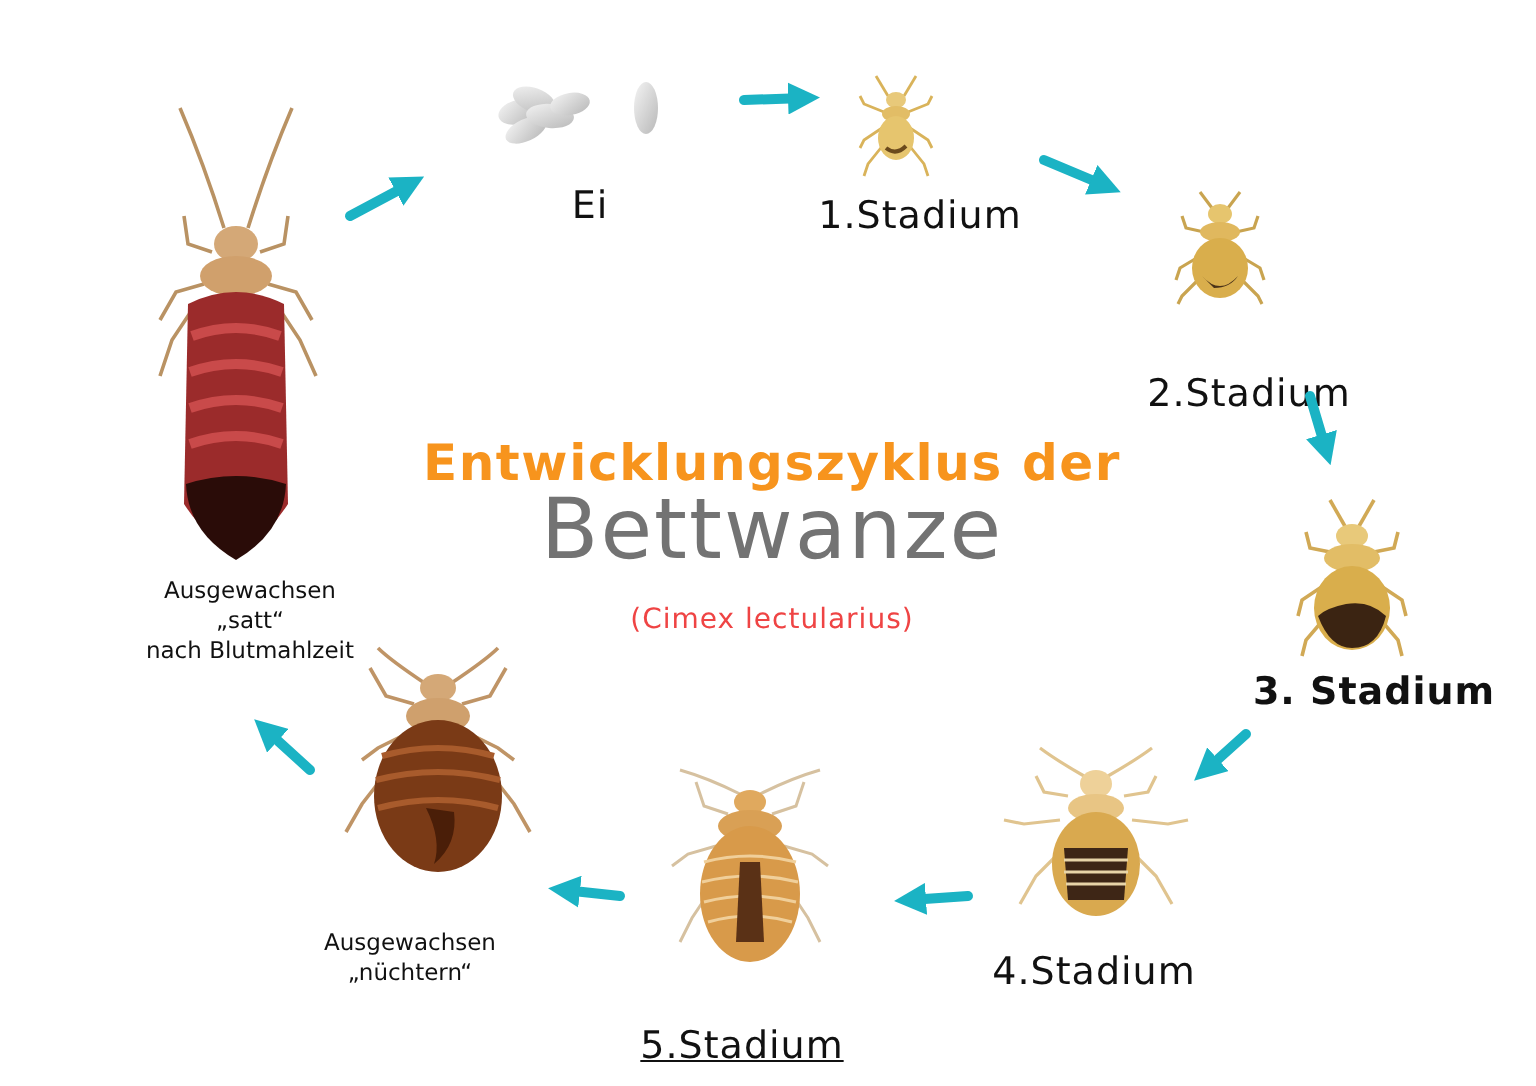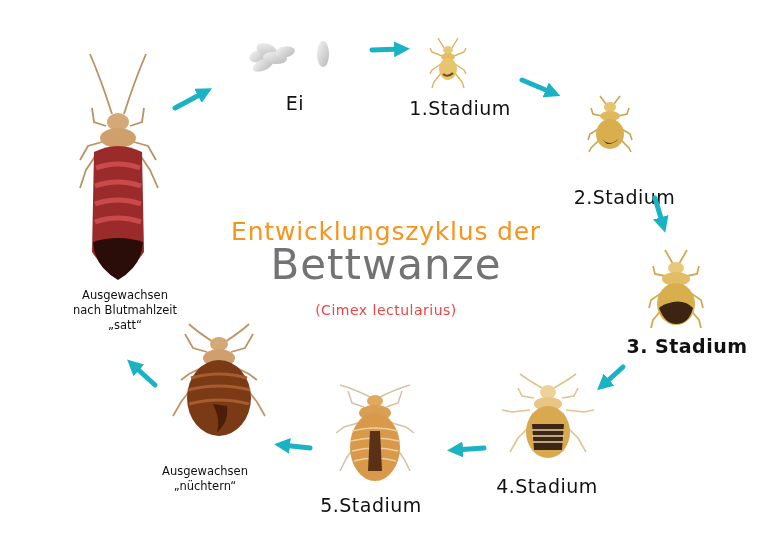--- a/index.html
+++ b/index.html
@@ -1,20 +1,20 @@
 <!DOCTYPE html>
 <html><head>
 <meta charset="utf-8">
 <style>
   html, body { margin:0; padding:0; }
   body { width:768px; height:543px; background:#ffffff; position:relative; overflow:hidden; font-family:"DejaVu Sans", sans-serif; }
   .label { position:absolute; color:#111; font-family:"DejaVu Sans", sans-serif; text-align:center; white-space:nowrap; }
   .lg { font-size:19px; letter-spacing:0.5px; }
   .sm { font-size:11.5px; line-height:15px; }
-  .title1 { position:absolute; left:196px; top:217px; width:380px; text-align:center; color:#f7941d; font-size:25px; letter-spacing:0.8px; font-family:"DejaVu Sans", sans-serif; }
+  .title1 { position:absolute; left:196px; top:217px; width:380px; text-align:center; color:#f7941d; font-size:25px; letter-spacing:0.8px; font-family:"DejaVu Sans", sans-serif;font-weight:bold; }
   .title2 { position:absolute; left:196px; top:240px; width:380px; text-align:center; color:#737373; font-size:42px; letter-spacing:1px; font-family:"DejaVu Sans", sans-serif; }
   .title3 { position:absolute; left:196px; top:302px; width:380px; text-align:center; color:#ef4444; font-size:14px; letter-spacing:0.5px; font-family:"DejaVu Sans", sans-serif; }
   svg { position:absolute; overflow:visible; }
 </style>
 </head>
 <body>
 
 <div class="title1">Entwicklungszyklus der</div>
 <div class="title2">Bettwanze</div>
 <div class="title3">(Cimex lectularius)</div>
@@ -129,21 +129,21 @@
   <ellipse cx="45" cy="30" rx="16" ry="8" fill="#d9a055"></ellipse>
   <ellipse cx="45" cy="64" rx="25" ry="34" fill="#d89a4a"></ellipse>
   <g stroke="#f0cf9a" stroke-width="1.5" fill="none">
     <path d="M22 48 Q45 42 68 48"></path>
       <path d="M21 58 Q45 52 69 58"></path>
       <path d="M22 68 Q45 62 68 68"></path>
       <path d="M24 78 Q45 72 66 78"></path>
   </g>
   <path d="M40 48 L50 48 L52 88 L38 88 Z" fill="#5a3116"></path>
 </svg>
-<div class="label lg" style="left:296px;top:494px;width:150px;">5.Stadium</div>
+<div class="label lg" style="left:296px;top:512px;width:150px;text-decoration:underline;">5.Stadium</div>
 
 <svg style="left:165px;top:322px;" width="110" height="120" viewBox="0 0 110 120">
   <g stroke="#bf9466" stroke-width="1.8" fill="none">
     <path d="M48 20 Q30 8 24 2"></path>
       <path d="M60 20 Q78 8 84 2"></path>
     <path d="M42 30 L28 26 L20 12"></path>
       <path d="M66 30 L80 26 L88 12"></path>
     <path d="M40 44 L24 52 L16 58"></path>
       <path d="M68 44 L84 52 L92 58"></path>
     <path d="M30 62 L16 80 L8 94"></path>
@@ -181,22 +181,22 @@
   <g stroke="#c94a4a" stroke-width="5" fill="none">
     <path d="M28 116 Q50 108 72 116"></path>
       <path d="M27 134 Q50 126 73 134"></path>
       <path d="M27 152 Q50 144 73 152"></path>
       <path d="M27 170 Q50 162 73 170"></path>
   </g>
   <path d="M25 190 Q50 182 75 190 Q74 214 50 228 Q26 214 25 190 Z" fill="#2a0c08"></path>
 </svg>
 <div class="label sm" style="left:30px;top:288px;width:190px;">
   <div>Ausgewachsen</div>
+  <div>„satt“</div>
   <div>nach Blutmahlzeit</div>
-  <div>„satt“</div>
 </div>
 
 <svg style="left:0;top:0;" width="768" height="543" viewBox="0 0 768 543">
   <defs>
     <marker id="ah" viewBox="0 0 10 10" refX="5" refY="5" markerWidth="3.2" markerHeight="3.2" orient="auto">
       <path d="M0 0 L10 5 L0 10 Z" fill="#1bb3c4"></path>
     </marker>
   </defs>
   <g stroke="#1bb3c4" stroke-width="5" fill="none" stroke-linecap="round" marker-end="url(#ah)">
     <path d="M175 108 L205 92"></path>

